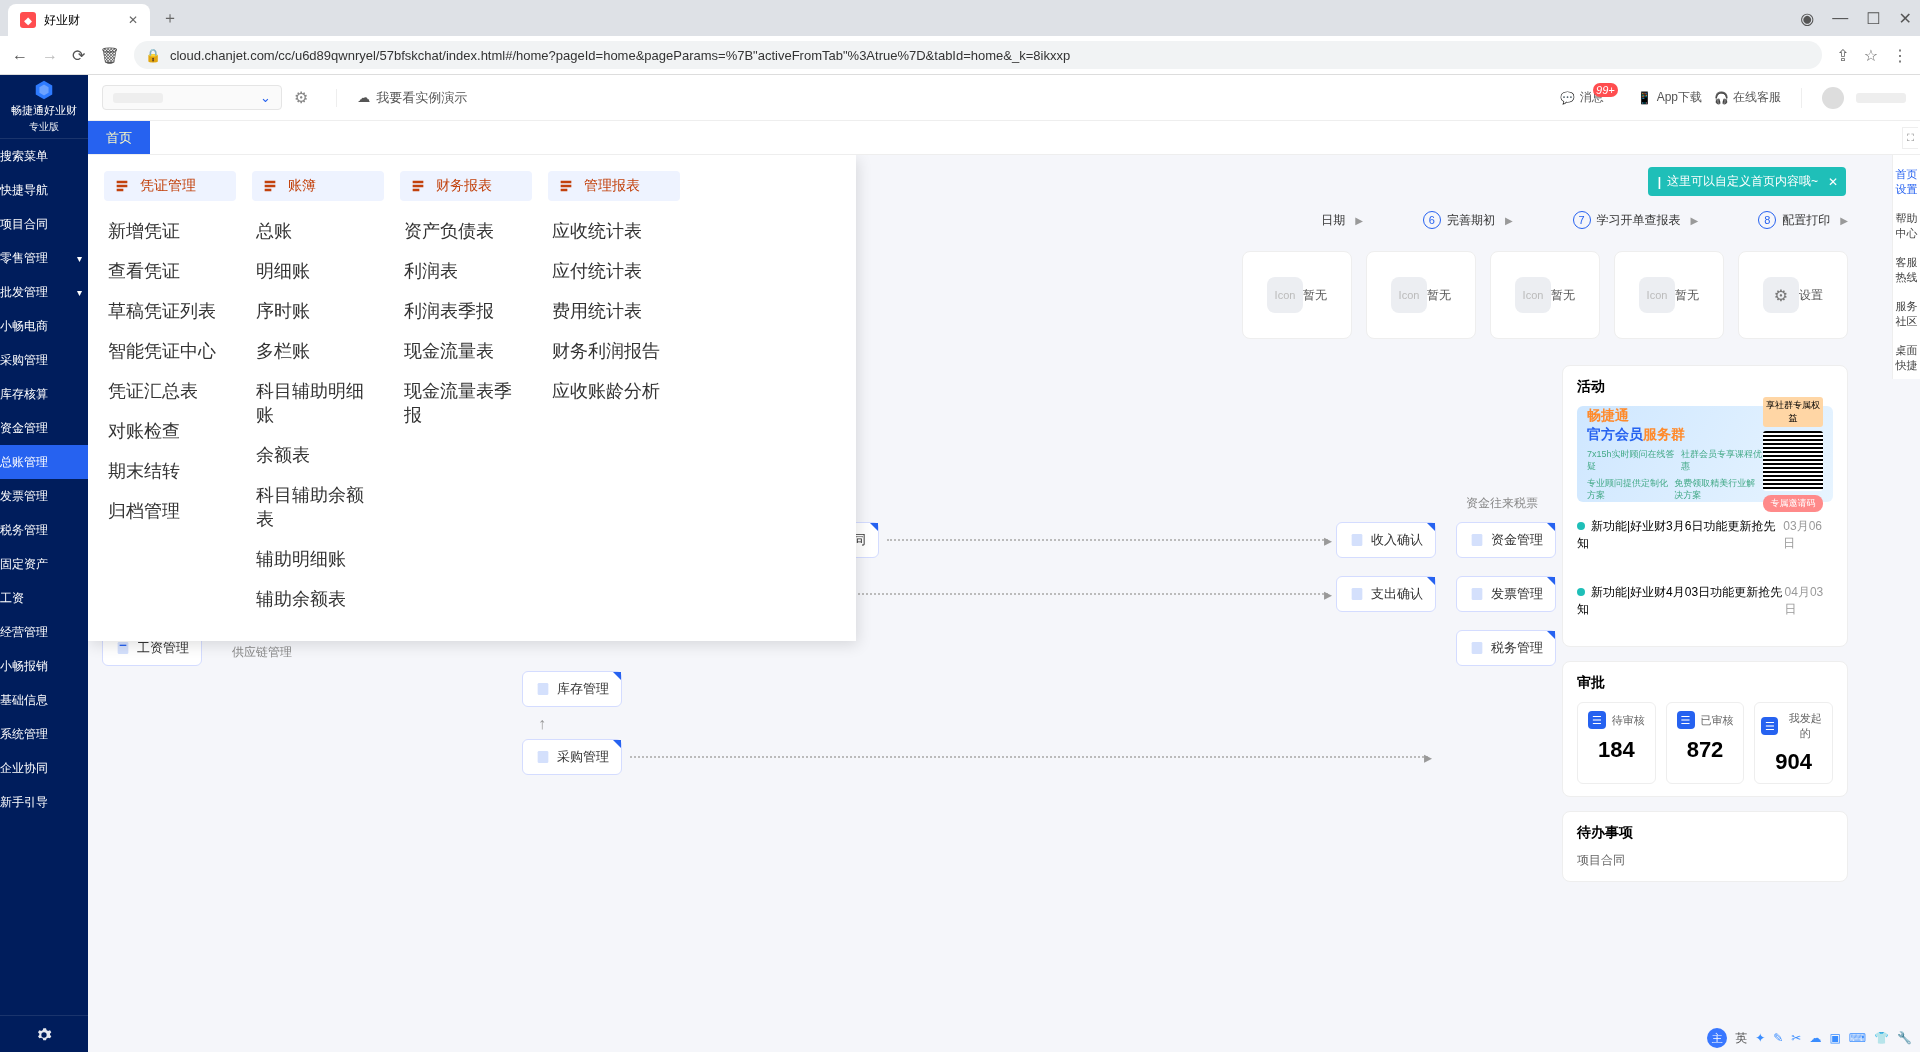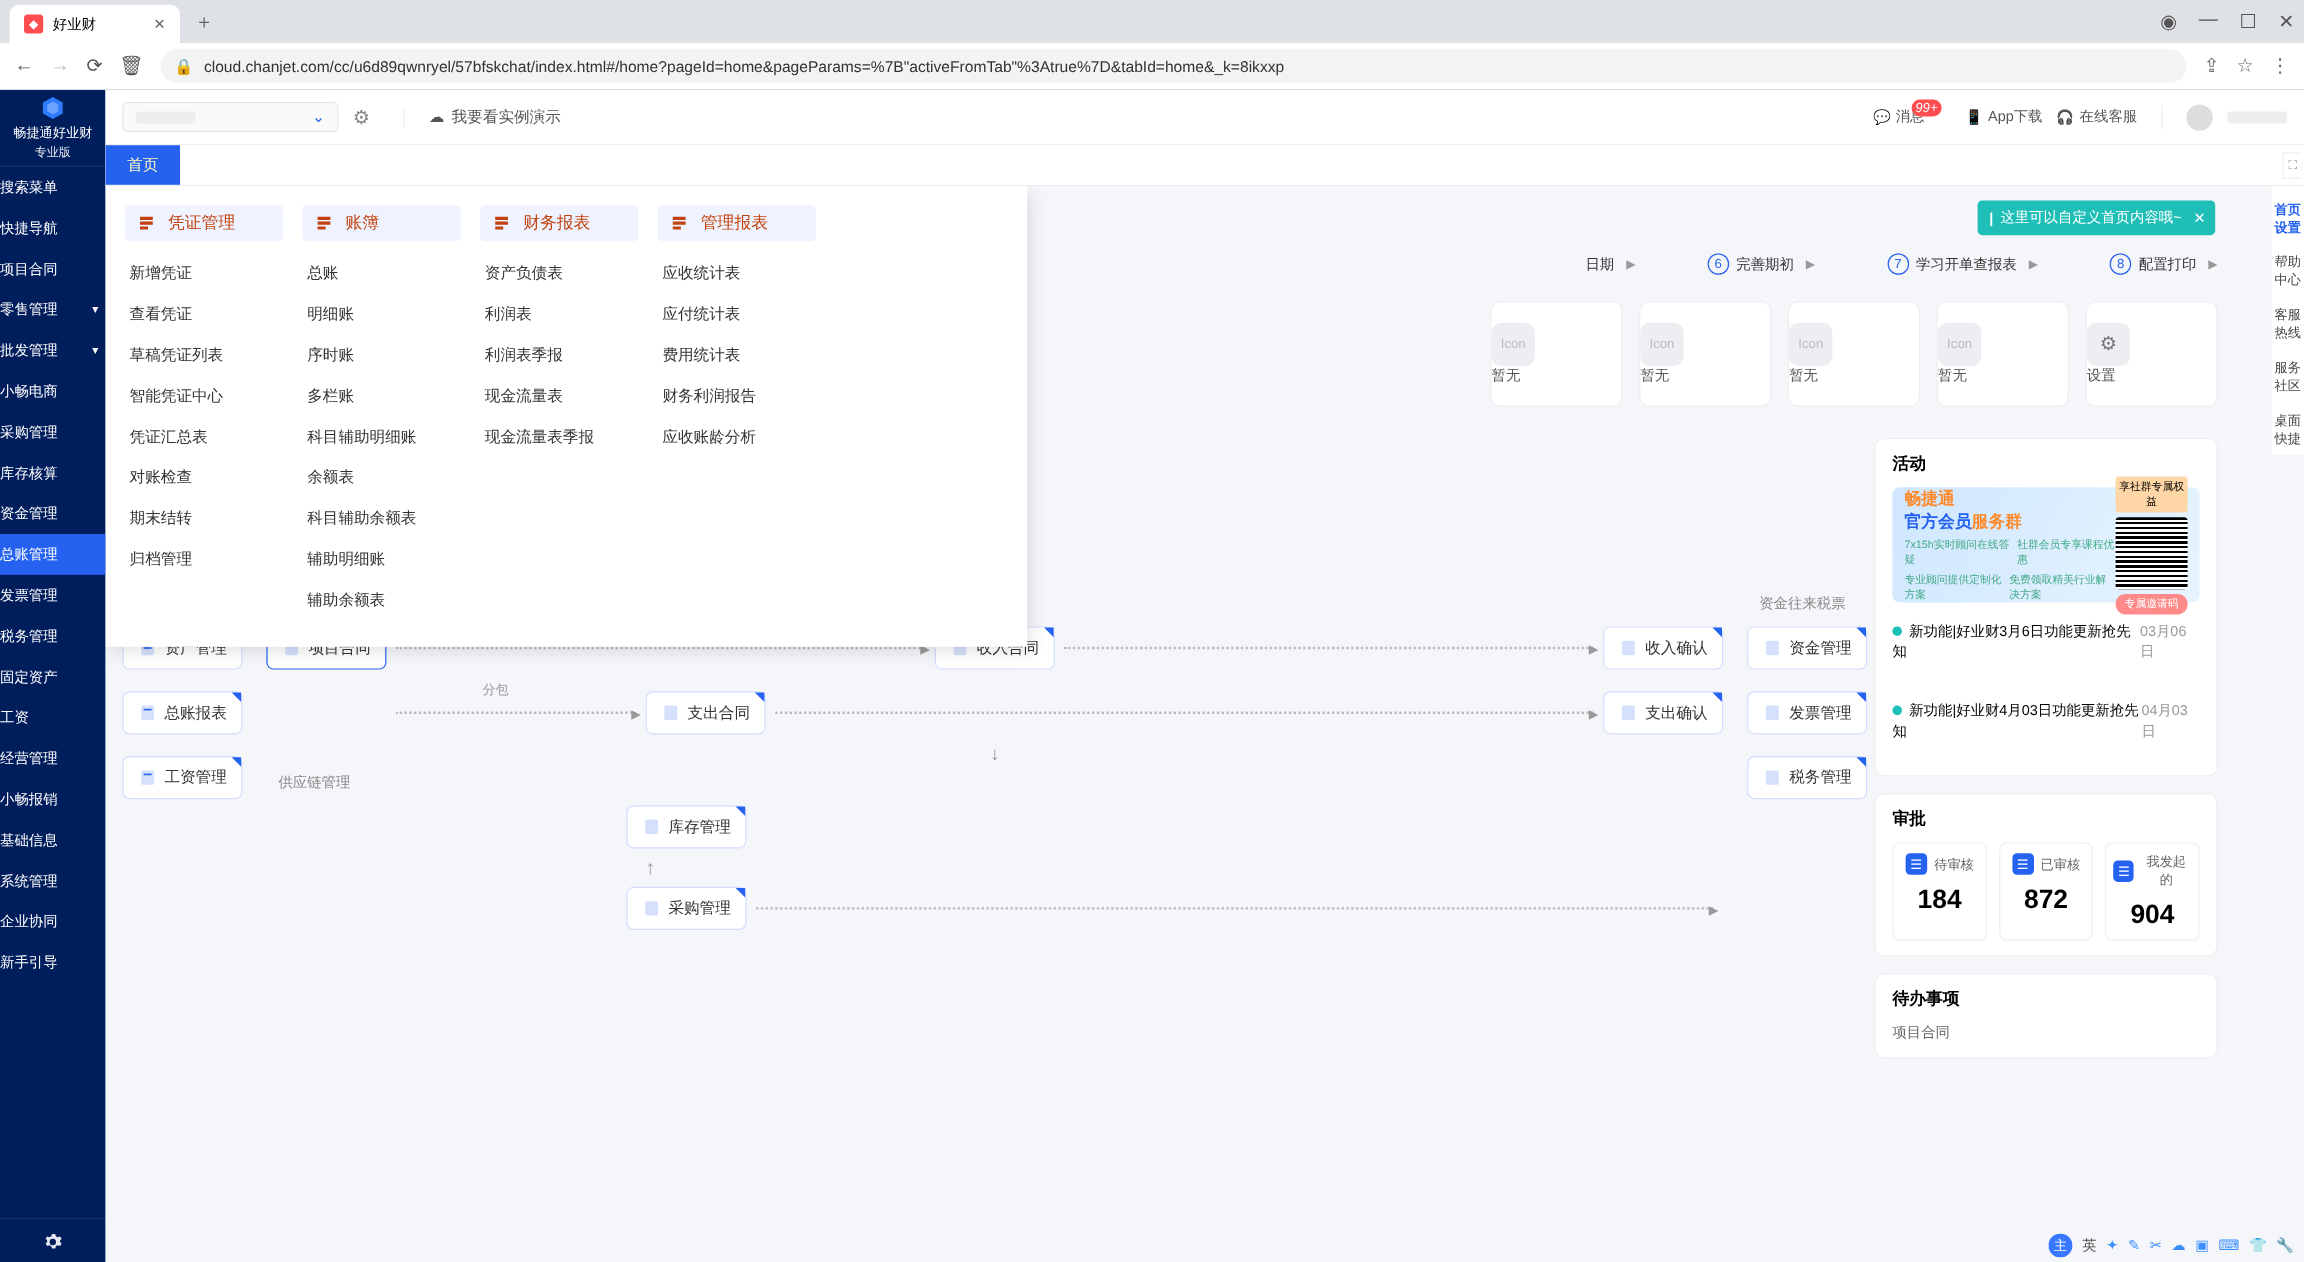--- a/index.html
+++ b/index.html
@@ -46,44 +46,44 @@
 
 .page-tabs { height: 34px; background: #fff; border-bottom: 1px solid #eee; display: flex; }
 .page-tab { padding: 0 18px; display: flex; align-items: center; font-size: 13px; cursor: pointer; }
 .page-tab.active { background: #2662f0; color: #fef9c3; }
 
 .content-wrap { flex: 1; position: relative; padding: 16px; overflow: hidden; }
 
 
 .right-dock { position: absolute; right: 0; top: 0; width: 28px; background: #fff; border-left: 1px solid #eee; display: flex; flex-direction: column; align-items: center; font-size: 11px; gap: 2px; padding-top: 6px; }
 .dock-item { writing-mode: horizontal-tb; text-align: center; padding: 6px 2px; color: #444; cursor: pointer; }
-.dock-item.first { color: #2662f0; font-weight: bold; }
+.dock-item.first { color: #2662f0; }
 
 
 .customize-tip { position: absolute; top: 12px; right: 46px; background: #1fbfb8; color: #fff; font-size: 12px; padding: 6px 28px 6px 10px; border-radius: 4px; display: flex; align-items: center; gap: 6px; }
 .customize-tip .close { position: absolute; right: 8px; cursor: pointer; }
 .expand-btn { position: absolute; top: -8px; right: 0px; width: 16px; height: 22px; background: #fff; border: 1px solid #eee; border-right: none; display: flex; align-items: center; justify-content: center; font-size: 10px; color: #888; }
 
 
 .mega-panel { position: absolute; left: 0; top: 0; background: #fff; box-shadow: 2px 4px 14px rgba(0,0,0,0.12); width: 768px; z-index: 20; padding: 16px 8px 22px 8px; }
 .mega-cols { display: flex; gap: 0; }
 .mega-col { width: 148px; padding: 0 8px; }
 .mega-head { display: flex; align-items: center; gap: 8px; padding: 6px 8px; background: #eef3ff; border-radius: 4px; color: #c2410c; font-size: 14px; margin-bottom: 10px; }
 .mega-head .hicon { width: 20px; height: 16px; }
-.mega-item { font-size: 13px; color: #333; padding: 8px 4px; cursor: pointer; }
+.mega-item { font-size: 18px; color: #333; padding: 8px 4px; cursor: pointer; }
 
 
 .bg-content { position: absolute; left: 0; right: 28px; top: 0; bottom: 0; padding: 14px; }
 .steps-row { position: absolute; top: 56px; right: 44px; display: flex; gap: 60px; font-size: 12px; color: #333; }
 .step { display: flex; align-items: center; gap: 6px; }
 .step-num { width: 18px; height: 18px; border: 1px solid #2662f0; color: #2662f0; border-radius: 50%; display: flex; align-items: center; justify-content: center; font-size: 11px; }
 .step-play { color: #999; margin-left: 4px; font-size: 10px; }
 
 .icon-cards { position: absolute; top: 96px; right: 44px; display: flex; gap: 14px; }
-.icon-card { width: 110px; height: 88px; background: #fff; border: 1px solid #eee; border-radius: 8px; display: flex; flex-direction: column; justify-content: center; }
+.icon-card { width: 110px; height: 88px; background: #fff; border: 1px solid #eee; border-radius: 8px; display: flex; flex-direction: row; align-items: center; justify-content: center; }
 .icon-empty { width: 36px; height: 36px; background: #eceef2; border-radius: 8px; display: flex; align-items: center; justify-content: center; color: #bbb; font-size: 11px; }
 .icon-gear-card { width: 36px; height: 36px; background: #eceef2; border-radius: 8px; display: flex; align-items: center; justify-content: center; color: #777; }
 .card-label { font-size: 12px; color: #555; }
 
 .flow-config { position: absolute; top: 216px; right: 50px; font-size: 13px; color: #2662f0; cursor: pointer; }
 
 
 .right-panels { position: absolute; top: 210px; right: 44px; width: 286px; display: flex; flex-direction: column; gap: 14px; }
 .panel { background: #fff; border: 1px solid #eee; border-radius: 8px; padding: 12px 14px; }
 .panel-title { font-size: 14px; font-weight: 600; margin-bottom: 10px; }

